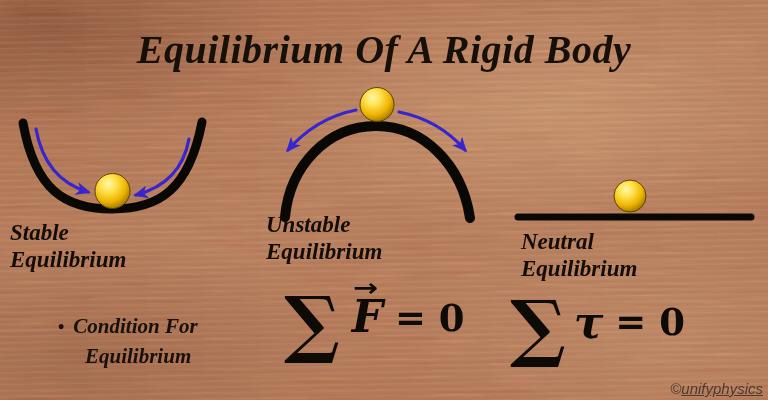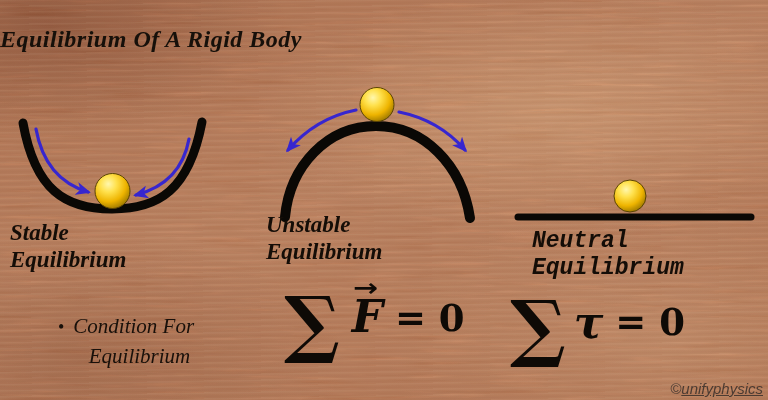--- a/index.html
+++ b/index.html
@@ -15,43 +15,43 @@
         rgba(0,0,0,0) 2px, rgba(120,55,25,0.07) 4px, rgba(0,0,0,0) 6px),
       radial-gradient(ellipse 55% 45% at 72% 28%, rgba(240,178,128,0.55), rgba(240,178,128,0) 70%),
       radial-gradient(ellipse 45% 40% at 6% 6%, rgba(125,58,32,0.5), rgba(125,58,32,0) 70%),
       radial-gradient(ellipse 50% 45% at 10% 90%, rgba(146,76,44,0.42), rgba(146,76,44,0) 70%),
       radial-gradient(ellipse 55% 50% at 88% 86%, rgba(236,177,132,0.4), rgba(236,177,132,0) 70%),
       linear-gradient(160deg, #bd7048, #cd845b 45%, #c97f56 70%, #bf7148);
   }
   .grain{position:absolute;left:0;top:0;pointer-events:none;}
   .title{
     position:absolute;top:26px;left:0;width:100%;
-    font-style:italic;font-weight:bold;font-size:24px;
+    text-align:center;
+    font-style:italic;font-weight:bold;font-size:40px;
     color:#16100a;letter-spacing:0.5px;
   }
   .diagram-svg{position:absolute;}
   .svg-stable{left:8px;top:112px;}
   .svg-unstable{left:268px;top:85px;}
   .svg-neutral{left:508px;top:168px;}
   .curve{fill:none;stroke:#0a0805;stroke-linecap:round;}
   .arrow{fill:none;stroke:#3726cf;stroke-width:3.2;stroke-linecap:round;}
   .ball{stroke:#5a4405;stroke-width:1;}
   .dlabel{
     position:absolute;width:200px;text-align:left;
     font-style:italic;font-weight:bold;font-size:23px;line-height:27px;
     color:#140d07;
   }
   .lbl-stable{left:10px;top:219px;}
   .lbl-unstable{left:266px;top:211px;}
-  .lbl-neutral{left:532px;top:228px;font-family:Liberation Mono, monospace;}
+  .lbl-neutral{left:521px;top:228px;}
   .condition{
     position:absolute;left:58px;top:312px;
-    font-style:italic;font-weight:normal;font-size:21px;line-height:29px;
+    font-style:italic;font-weight:bold;font-size:21px;line-height:29px;
     color:#18100a;
-    text-align:center;
   }
   .condition .bullet{font-style:normal;font-size:18px;margin-right:9px;}
   .condition .line2{margin-left:27px;}
   .formula{
     position:absolute;display:flex;align-items:center;
     color:#0e0a06;
     font-family:"DejaVu Serif","Liberation Serif",serif;
   }
   .f-force{left:284px;top:292px;}
   .f-torque{left:510px;top:296px;}

